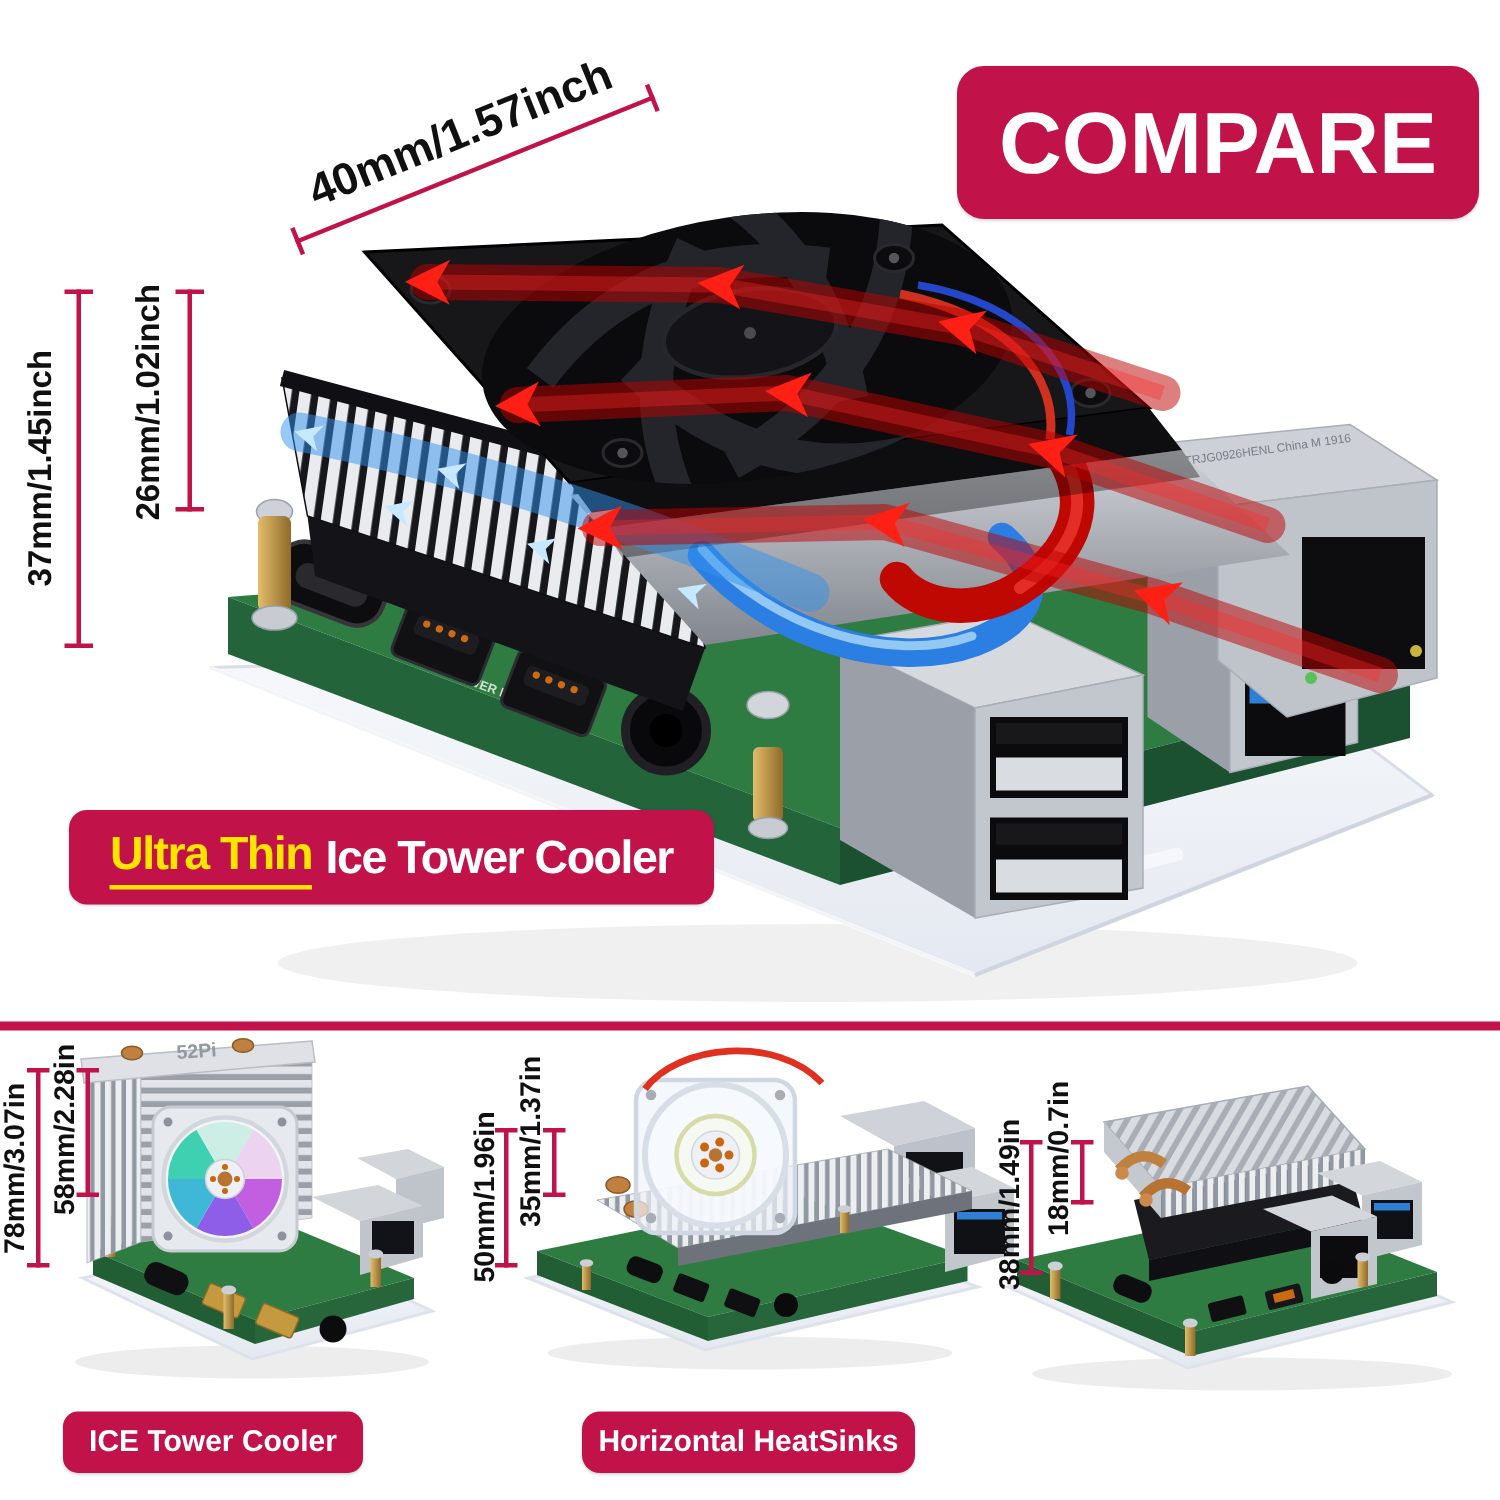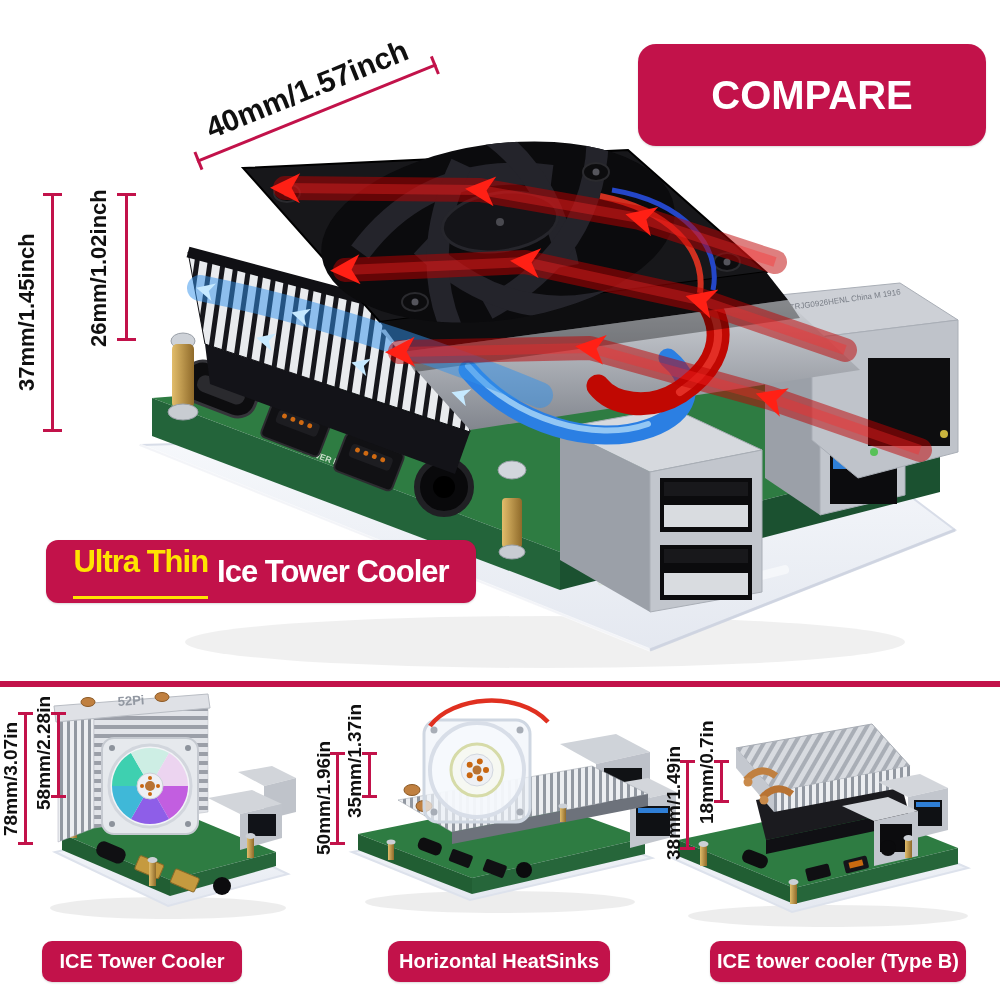--- a/index.html
+++ b/index.html
@@ -1,22 +1,22 @@
 <!DOCTYPE html>
 <html><head>
 <meta charset="utf-8">
 <style>
   html,body{margin:0;padding:0;background:#fff;}
   body{width:1000px;height:1000px;position:relative;font-family:"Liberation Sans",sans-serif;overflow:hidden;}
   .abs{position:absolute;}
   
   .pill{position:absolute;background:#C2124A;color:#fff;font-weight:700;display:flex;align-items:center;justify-content:center;white-space:nowrap;box-shadow:0 1px 2px rgba(0,0,0,.15);}
-  #compare-badge{left:638px;top:44px;width:348px;height:102px;border-radius:18px;font-size:40px;letter-spacing:0px;}
+  #compare-badge{left:638px;top:44px;width:348px;height:102px;border-radius:18px;font-size:58px;letter-spacing:0px;}
   #caption-badge{left:46px;top:540px;width:430px;height:63px;border-radius:12px;font-size:31px;letter-spacing:-1px;}
-  #caption-badge .hl{color:#FFE400;border-bottom:3px solid #FFE400;padding-bottom:16px;margin-right:9px;}
+  #caption-badge .hl{color:#FFE400;border-bottom:3px solid #FFE400;padding-bottom:3px;margin-right:9px;}
   .pill.small{height:41px;border-radius:10px;font-size:20px;top:941px;}
   #badge-p1{left:42px;width:200px;}
   #badge-p2{left:388px;width:222px;border-radius:12px;}
   #badge-p3{left:710px;width:256px;}
   
   #divider{left:0;top:681px;width:1000px;height:6px;background:#C2124A;position:absolute;}
   
   .dim-vline{position:absolute;width:3px;background:#C2124A;}
   .dim-vline::before,.dim-vline::after{content:"";position:absolute;left:-8px;width:19px;height:3px;background:#C2124A;}
   .dim-vline::before{top:0;}
@@ -420,17 +420,14 @@
 <div class="dim-vline sm" style="left:686px;top:760px;height:90px;"></div>
 <span class="dim-vlabel fs19" style="left:696px;top:717px;height:110px;">18mm/0.7in</span>
 <div class="dim-vline sm" style="left:720px;top:760px;height:43px;"></div>
 
 <div class="pill small" id="badge-p1">
   <span>ICE Tower Cooler</span>
 </div>
 <div class="pill small" id="badge-p2">
   <span>Horizontal HeatSinks</span>
 </div>
-<div class="pill small" id="badge-p3">
-  <span>ICE tower cooler (Type B)</span>
-</div>
 
 </div>
 
 </body></html>

